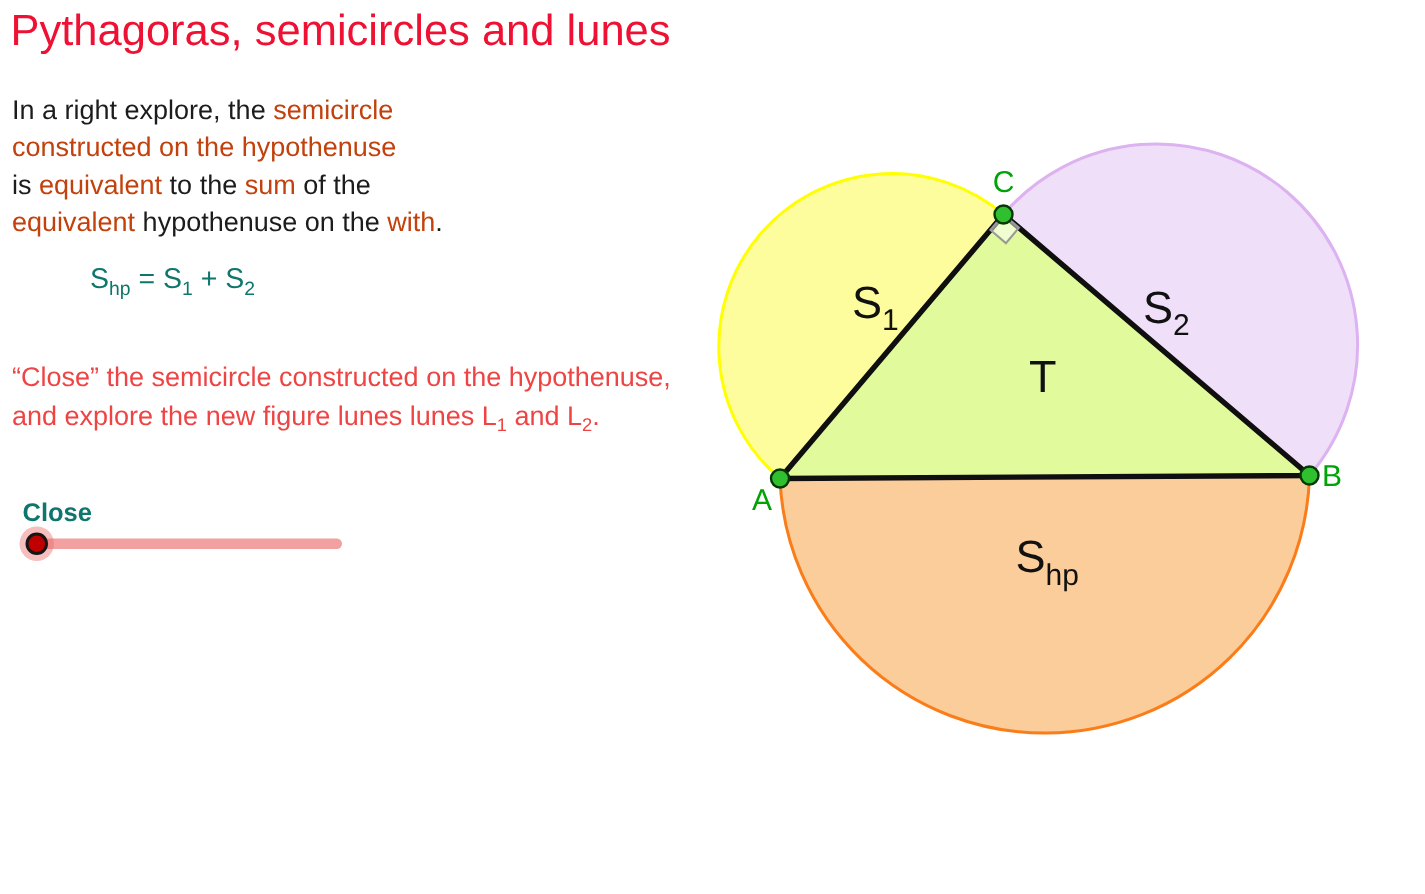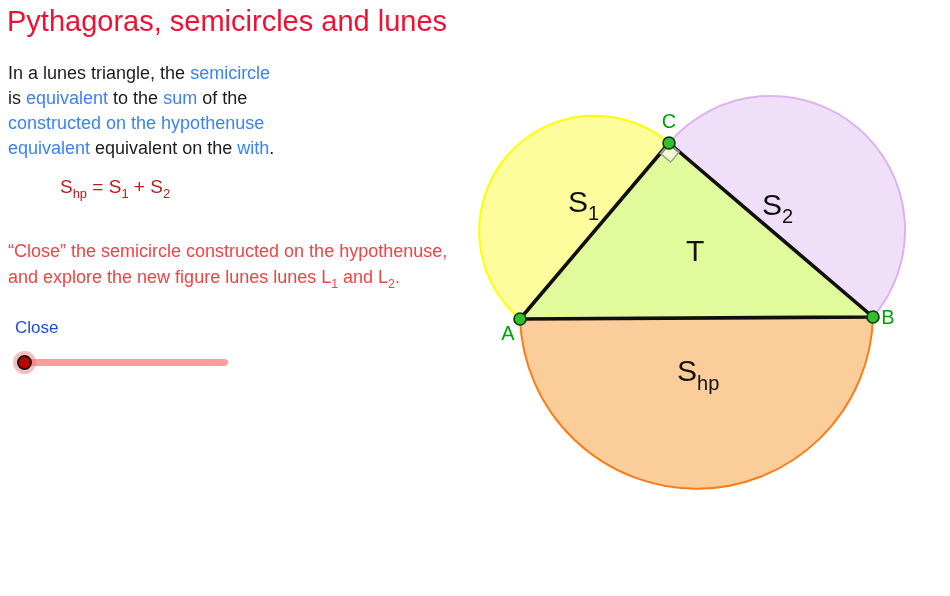--- a/index.html
+++ b/index.html
@@ -1,45 +1,45 @@
 <!DOCTYPE html>
 <html><head>
 <meta charset="utf-8">
 <style>
   html,body{margin:0;padding:0;background:#ffffff;}
   #page{position:relative;width:950px;height:544px;background:#ffffff;overflow:hidden;
         font-family:"Liberation Sans",sans-serif;color:#1c1c1c;}
   .abs{position:absolute;}
   #title{left:7px;top:5px;font-size:29px;color:#ee1133;white-space:nowrap;}
   #intro{left:8px;top:61px;font-size:18px;line-height:25px;color:#1c1c1c;}
-  #intro .red, #instruction .red{color:#3b82f6;}
+  #intro .red, #instruction .red{color:#c2410c;}
   .line{white-space:nowrap;}
-  #formula{left:60px;top:176px;font-size:19px;color:#b91c1c;white-space:nowrap;}
+  #formula{left:60px;top:176px;font-size:19px;color:#0f766e;white-space:nowrap;}
   sub{font-size:0.68em;}
   #instruction{left:8px;top:238px;font-size:18px;line-height:26px;color:#ef4444;}
-  #slider-label{left:15px;top:318px;font-size:17px;color:#1d4ed8;}
+  #slider-label{left:15px;top:332px;font-size:17px;color:#0f766e;font-weight:bold;}
   #slider-track{left:18px;top:359px;width:210px;height:7px;background:#f2a0a0;border-radius:4px;}
   #slider-knob{left:17px;top:355px;width:15px;height:15px;background:#c00000;
                border:2px solid #151515;border-radius:50%;
                box-shadow:0 0 0 4px rgba(238,110,110,0.45);box-sizing:border-box;}
   #figure-svg{left:0;top:0;}
   svg text{font-family:"Liberation Sans",sans-serif;}
 </style>
 </head>
 <body>
 
 <div id="page">
 
   <div id="title" class="abs">Pythagoras, semicircles and lunes</div>
 
   <div id="intro" class="abs">
-    <div class="line"><span>In a lunes triangle, the </span><span class="red">semicircle</span></div>
+    <div class="line"><span>In a right explore, the </span><span class="red">semicircle</span></div>
+    <div class="line"><span class="red">constructed on the hypothenuse</span></div>
     <div class="line"><span>is </span><span class="red">equivalent</span><span> to the </span><span class="red">sum</span><span> of the</span></div>
-    <div class="line"><span class="red">constructed on the hypothenuse</span></div>
-    <div class="line"><span class="red">equivalent</span><span> equivalent on the </span><span class="red">with</span><span>.</span></div>
+    <div class="line"><span class="red">equivalent</span><span> hypothenuse on the </span><span class="red">with</span><span>.</span></div>
   </div>
 
   <div id="formula" class="abs"><span>S</span><sub>hp</sub><span> = S</span><sub>1</sub><span> + S</span><sub>2</sub></div>
 
   <div id="instruction" class="abs">
     <div class="line">“Close” the semicircle constructed on the hypothenuse,</div>
     <div class="line"><span>and explore the new figure lunes lunes L</span><sub>1</sub><span> and L</span><sub>2</sub><span>.</span></div>
   </div>
 
   <div id="slider-label" class="abs">Close</div>

